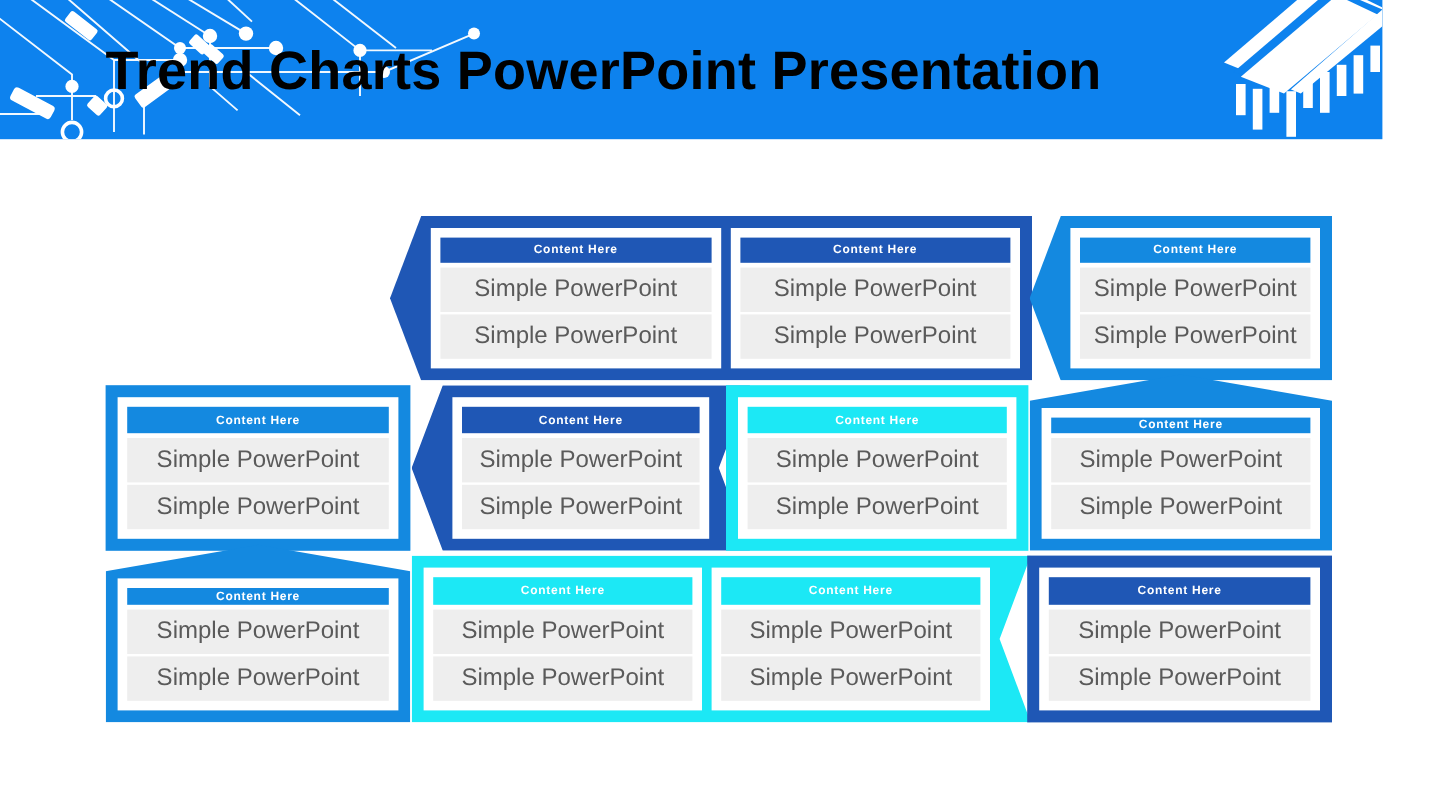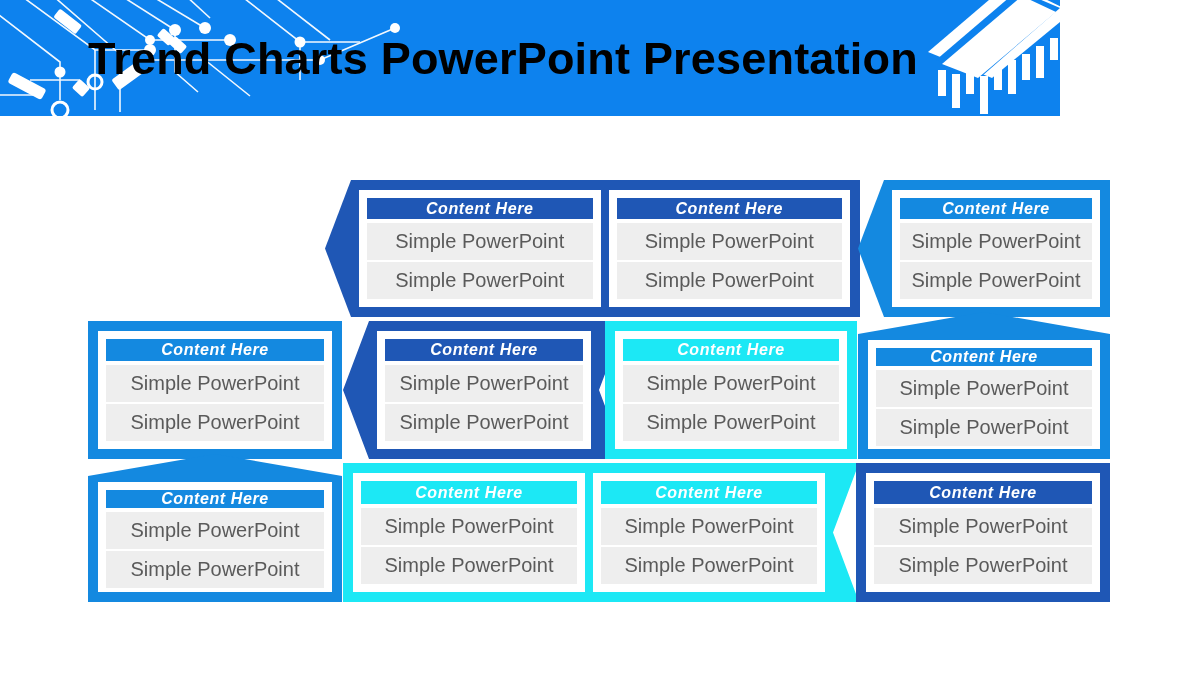--- a/index.html
+++ b/index.html
@@ -7,21 +7,21 @@
     width: 1200px; height: 675px;
     background: #ffffff;
     font-family: "Liberation Sans", sans-serif;
     overflow: hidden;
   }
   #slide { position: relative; width: 1200px; height: 675px; background: #fff; }
 
   
   #header {
     position: absolute; left: 0; top: 0;
-    width: 1060px; height: 116px;
+    width: 1152px; height: 116px;
     background: #0d82ee;
     overflow: hidden;
   }
   #header-deco-left, #header-deco-right {
     position: absolute; top: 0; height: 116px; pointer-events: none;
   }
   #header-deco-left { left: 0; width: 420px; }
   #header-deco-right { right: 0; width: 300px; }
 
   #slide-title {
@@ -69,25 +69,24 @@
     background: #ffffff;
     display: flex;
     flex-direction: column;
     padding: 8px;
     min-width: 0;
   }
   .card-header {
     height: 32px;
     display: flex; align-items: center; justify-content: center;
     color: #ffffff;
-    font-size: 16px;
+    font-size: 10px;
     font-weight: bold;
     letter-spacing: 0.6px;
     white-space: nowrap;
-    font-style: italic;
   }
   .card-rows { display: flex; flex-direction: column; margin-top: 4px; }
   .card-row {
     height: 37px;
     background: #eeeeee;
     display: flex; align-items: center; justify-content: center;
     font-size: 20px;
     color: #5a5a5a;
     white-space: nowrap;
   }

